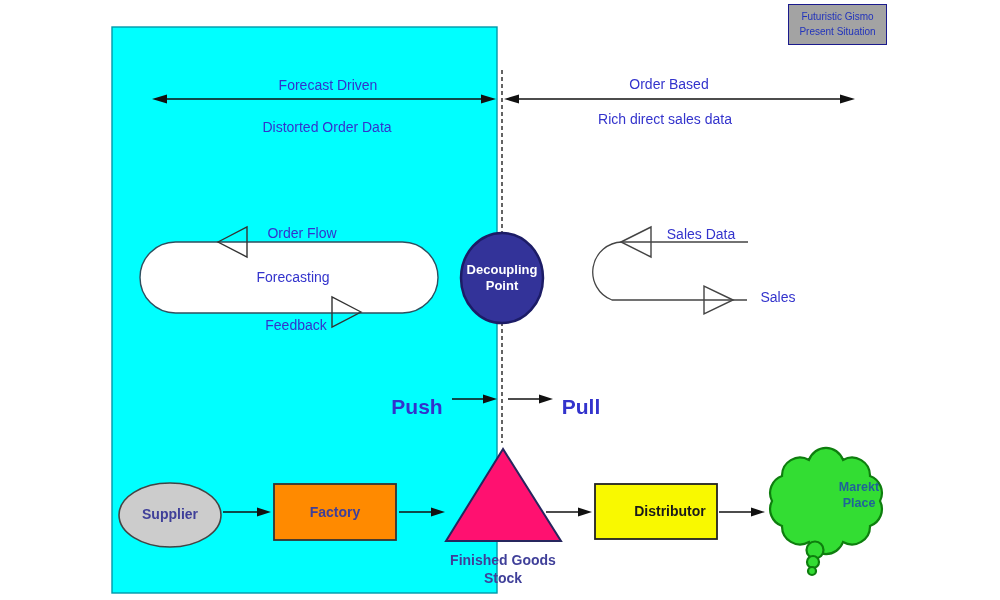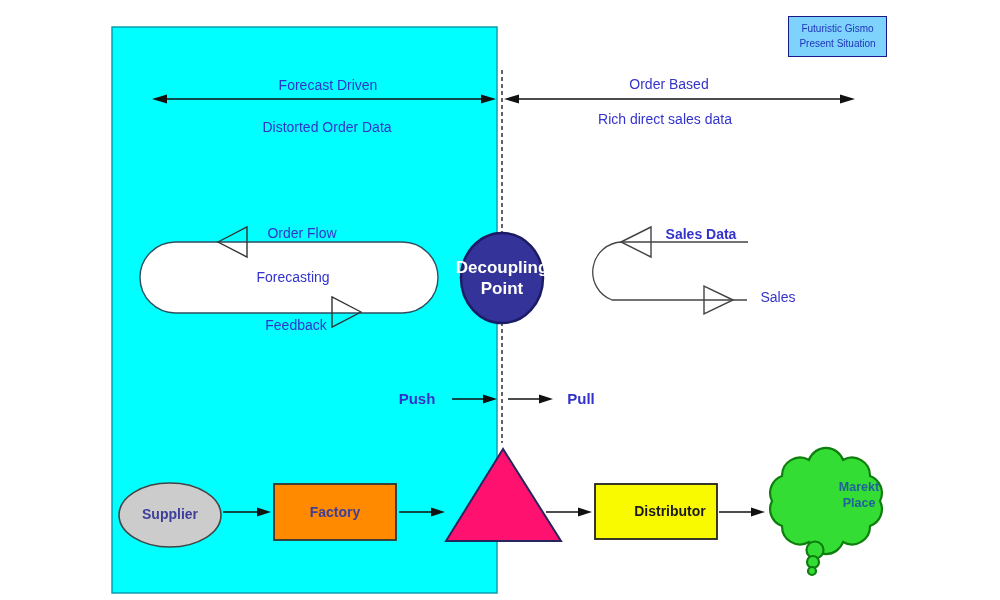--- a/index.html
+++ b/index.html
@@ -1,27 +1,27 @@
 <!DOCTYPE html>
 <html><head>
 <meta charset="utf-8">
 <style>
   html,body{margin:0;padding:0;background:#ffffff;}
   .canvas{position:relative;width:1000px;height:600px;background:#ffffff;overflow:hidden;
           font-family:"Liberation Sans",sans-serif;}
   svg{position:absolute;left:0;top:0;}
   .lbl{position:absolute;transform:translate(-50%,-50%);white-space:nowrap;
        font-size:14px;color:#3333cc;text-align:center;line-height:1.25;}
-  .lbl.big{font-size:15px;font-weight:bold;}
+  .lbl.big{font-size:21px;font-weight:bold;margin-top:8px;}
   .lbl.shape{font-weight:bold;color:#3f3f99;}
-  .lbl.white{color:#ffffff;font-weight:bold;font-size:17px;}
+  .lbl.white{color:#ffffff;font-weight:bold;font-size:13px;}
   .lbl.black{color:#1a1a1a;font-weight:bold;padding-left:28px;}
   .lbl.market{color:#1f6399;font-weight:bold;font-size:12.5px;}
-  .title-box{position:absolute;left:788px;top:16px;width:97px;height:39px;
-             background:#7dd3fc;border:1.6px solid #1a1a8c;color:#2233bb;
+  .title-box{position:absolute;left:788px;top:4px;width:97px;height:39px;
+             background:#a3a3a3;border:1.6px solid #1a1a8c;color:#2233bb;
              font-size:10px;line-height:1.45;text-align:center;
              display:flex;flex-direction:column;justify-content:center;}
 </style>
 </head>
 <body>
 
 <div class="canvas">
 
   <svg width="1000" height="600" viewBox="0 0 1000 600">
 
@@ -108,29 +108,33 @@
 
   <div class="lbl" style="left:302px;top:234px;">Order Flow</div>
   <div class="lbl" style="left:293px;top:278px;">Forecasting</div>
   <div class="lbl" style="left:286px;top:326px;padding-left:20px;">Feedback</div>
 
   <div class="lbl white" style="left:502px;top:278px;">
     <div>Decoupling</div>
     <div>Point</div>
   </div>
 
-  <div class="lbl" style="left:701px;top:235px;font-weight:bold;">Sales Data</div>
+  <div class="lbl" style="left:701px;top:235px;">Sales Data</div>
   <div class="lbl" style="left:778px;top:298px;">Sales</div>
 
   <div class="lbl big" style="left:417px;top:399px;">Push</div>
   <div class="lbl big" style="left:581px;top:399px;">Pull</div>
 
   <div class="lbl shape" style="left:170px;top:515px;">Supplier</div>
   <div class="lbl shape" style="left:335px;top:513px;">Factory</div>
   <div class="lbl black" style="left:656px;top:512px;">Distributor</div>
 
+  <div class="lbl shape" style="left:503px;top:569px;">
+    <div>Finished Goods</div>
+    <div>Stock</div>
+  </div>
 
   <div class="lbl market" style="left:827px;top:496px;margin-left:32px;">
     <div>Marekt</div>
     <div>Place</div>
   </div>
 
 </div>
 
 </body></html>

